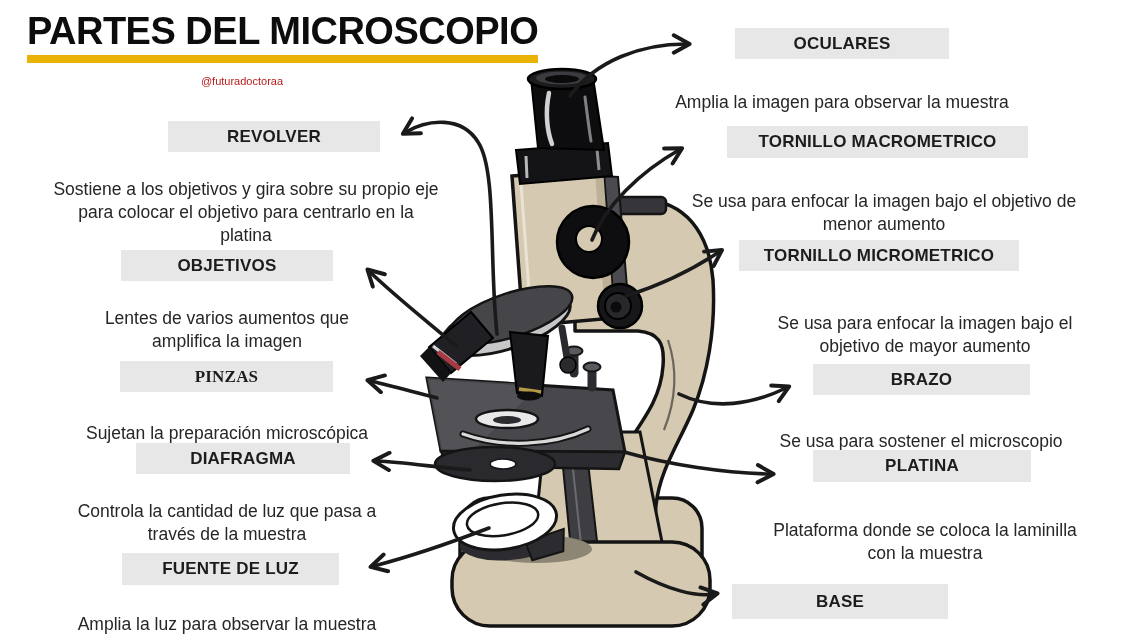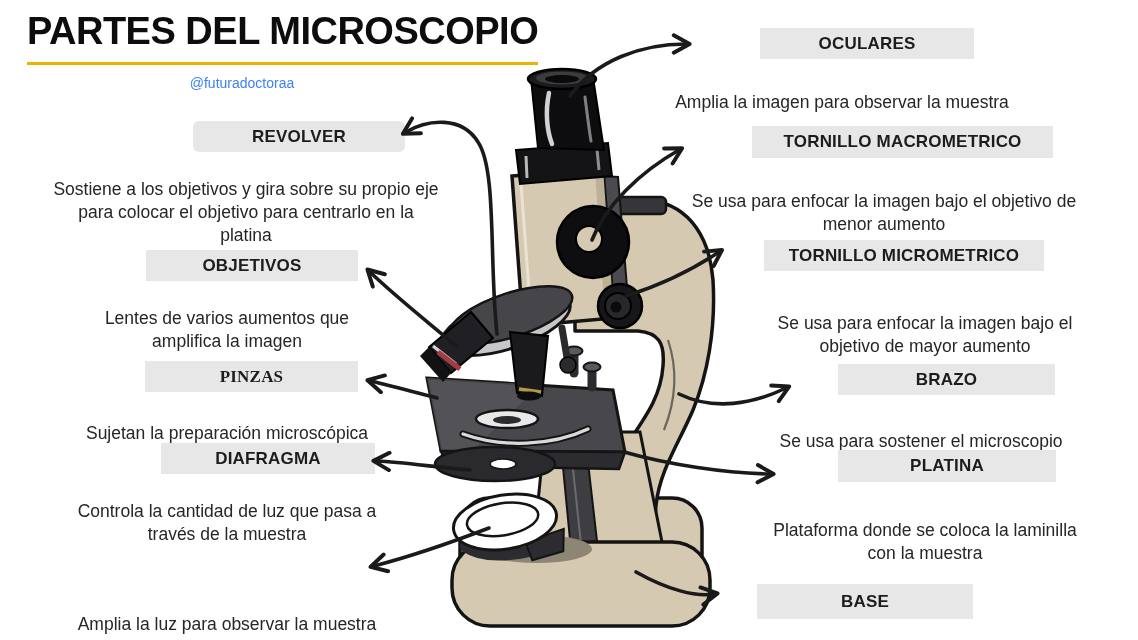--- a/index.html
+++ b/index.html
@@ -2,61 +2,62 @@
 <html><head>
 <meta charset="utf-8">
 <style>
   html,body{margin:0;padding:0;background:#ffffff;}
   .canvas{
     position:relative;width:1138px;height:640px;background:#ffffff;overflow:hidden;
     font-family:"Liberation Sans", sans-serif;color:#262626;
   }
   .title{
     position:absolute;left:27px;top:8px;font-size:38px;font-weight:bold;letter-spacing:-0.5px;
-    color:#0d0d0d;border-bottom:3px solid #eab308;padding-bottom:8px;line-height:1.22;
+    color:#0d0d0d;border-bottom:8px solid #eab308;padding-bottom:1px;line-height:1.22;
   }
   .credit{
     position:absolute;left:117px;top:75px;width:250px;text-align:center;
-    font-size:14px;color:#3b82f6;
+    font-size:11px;color:#b91c1c;
   }
   .pbox{
     position:absolute;background:#e7e7e7;display:flex;align-items:center;justify-content:center;
-    font-weight:bold;font-size:17px;color:#1c1c1c;letter-spacing:0.2px;margin-left:25px;
+    font-weight:bold;font-size:17px;color:#1c1c1c;letter-spacing:0.2px;
   }
   .desc{
     position:absolute;text-align:center;font-size:17.5px;line-height:1.3;color:#262626;
     white-space:pre-line;
     margin-top:16px;
   }
   svg{position:absolute;left:0;top:0;pointer-events:none;}
 </style>
 </head>
 <body>
 
 <div class="canvas">
 
   <div class="title">PARTES DEL MICROSCOPIO</div>
   <div class="credit">@futuradoctoraa</div>
 
-  <div class="pbox" style="left:168px;top:121px;width:212px;height:31px;border-radius:6px;">REVOLVER</div>
+  <div class="pbox" style="left:168px;top:121px;width:212px;height:31px;">REVOLVER</div>
   <div class="desc" style="left:26px;top:162px;width:440px;">Sostiene a los objetivos y gira sobre su propio eje
 para colocar el objetivo para centrarlo en la
 platina</div>
 
   <div class="pbox" style="left:121px;top:250px;width:212px;height:31px;">OBJETIVOS</div>
   <div class="desc" style="left:97px;top:291px;width:260px;">Lentes de varios aumentos que
 amplifica la imagen</div>
 
   <div class="pbox" style="left:120px;top:361px;width:213px;height:31px;font-family:Liberation Serif, serif;">PINZAS</div>
   <div class="desc" style="left:47px;top:406px;width:360px;">Sujetan la preparación microscópica</div>
 
   <div class="pbox" style="left:136px;top:443px;width:214px;height:31px;">DIAFRAGMA</div>
   <div class="desc" style="left:52px;top:484px;width:350px;">Controla la cantidad de luz que pasa a
 través de la muestra</div>
 
+  <div class="pbox" style="left:122px;top:553px;width:217px;height:32px;">FUENTE DE LUZ</div>
   <div class="desc" style="left:47px;top:597px;width:360px;">Amplia la luz para observar la muestra</div>
 
   <div class="pbox" style="left:735px;top:28px;width:214px;height:31px;">OCULARES</div>
   <div class="desc" style="left:652px;top:75px;width:380px;">Amplia la imagen para observar la muestra</div>
 
   <div class="pbox" style="left:727px;top:126px;width:301px;height:32px;">TORNILLO MACROMETRICO</div>
   <div class="desc" style="left:676px;top:174px;width:416px;">Se usa para enfocar la imagen bajo el objetivo de
 menor aumento</div>
 
   <div class="pbox" style="left:739px;top:240px;width:280px;height:31px;">TORNILLO MICROMETRICO</div>

